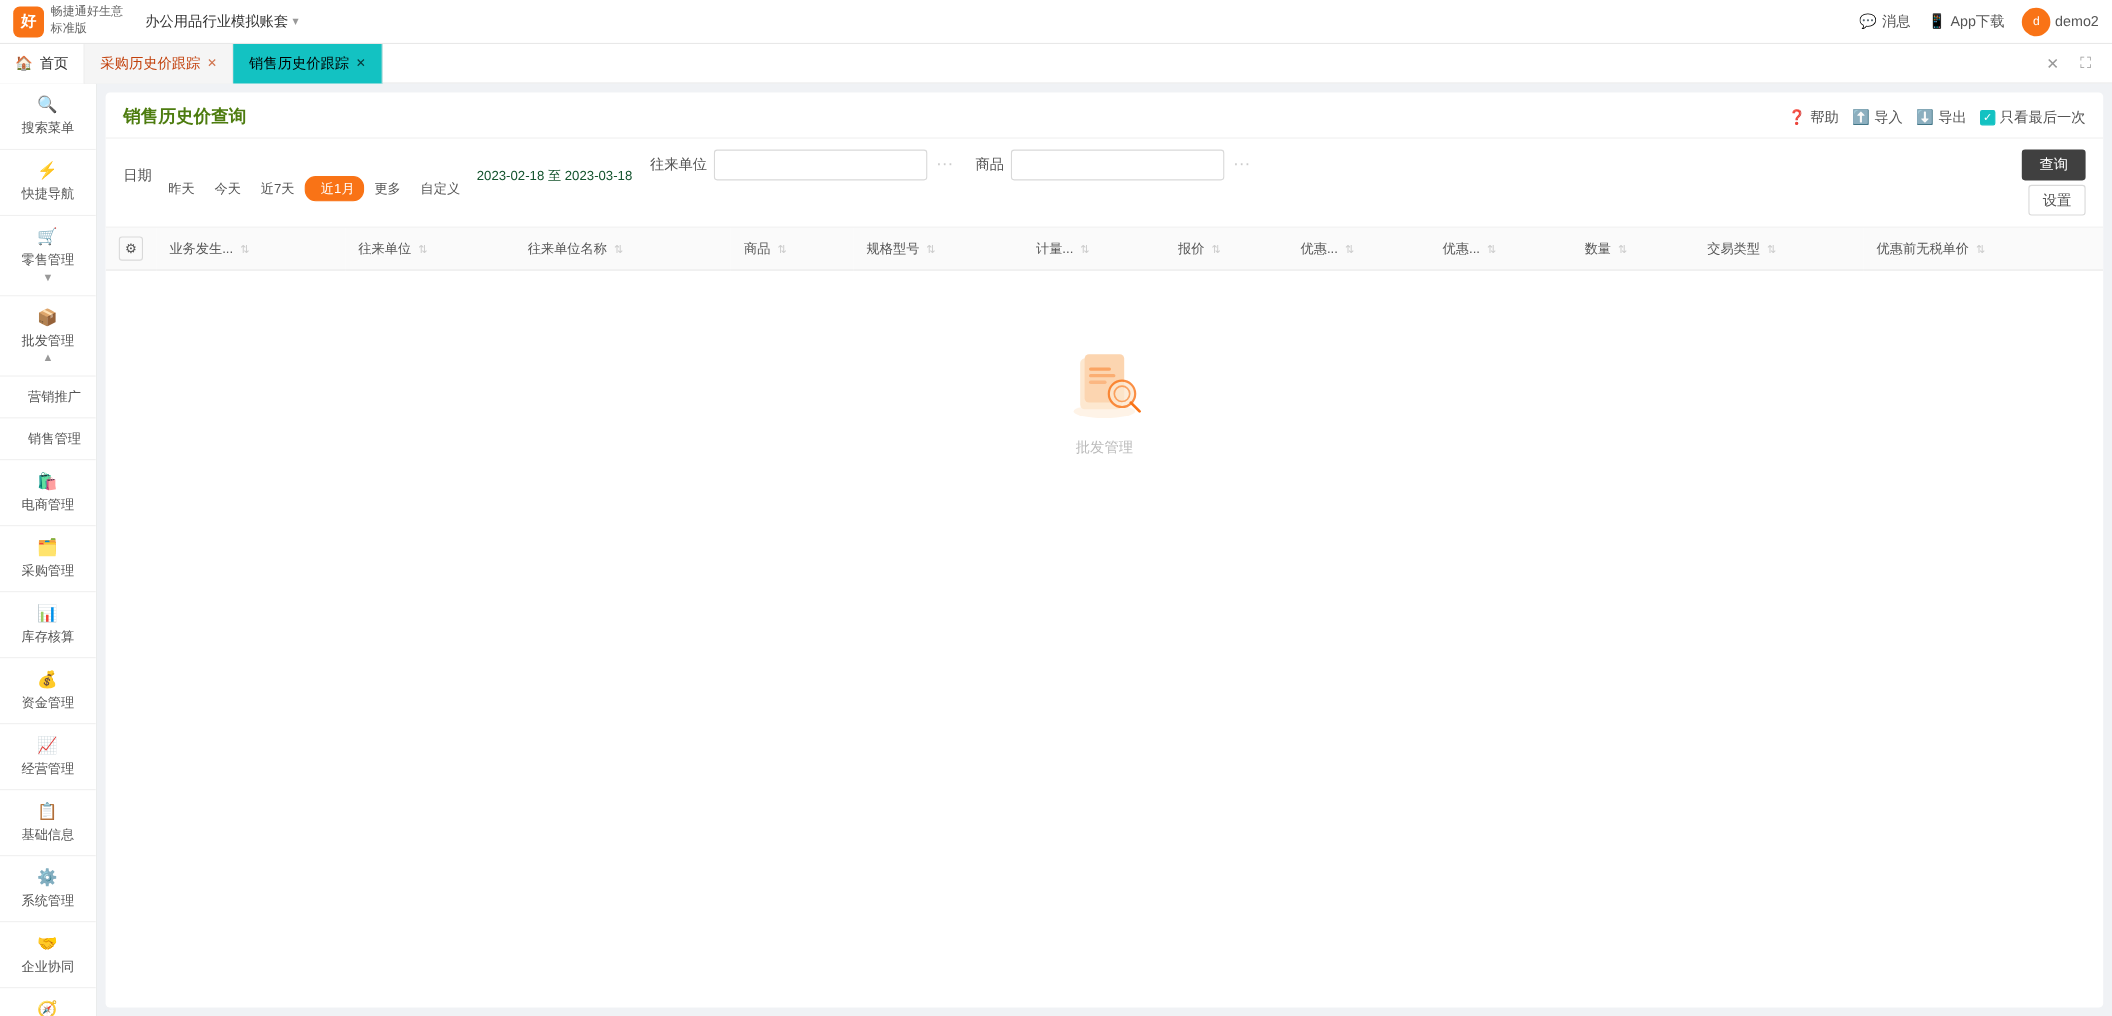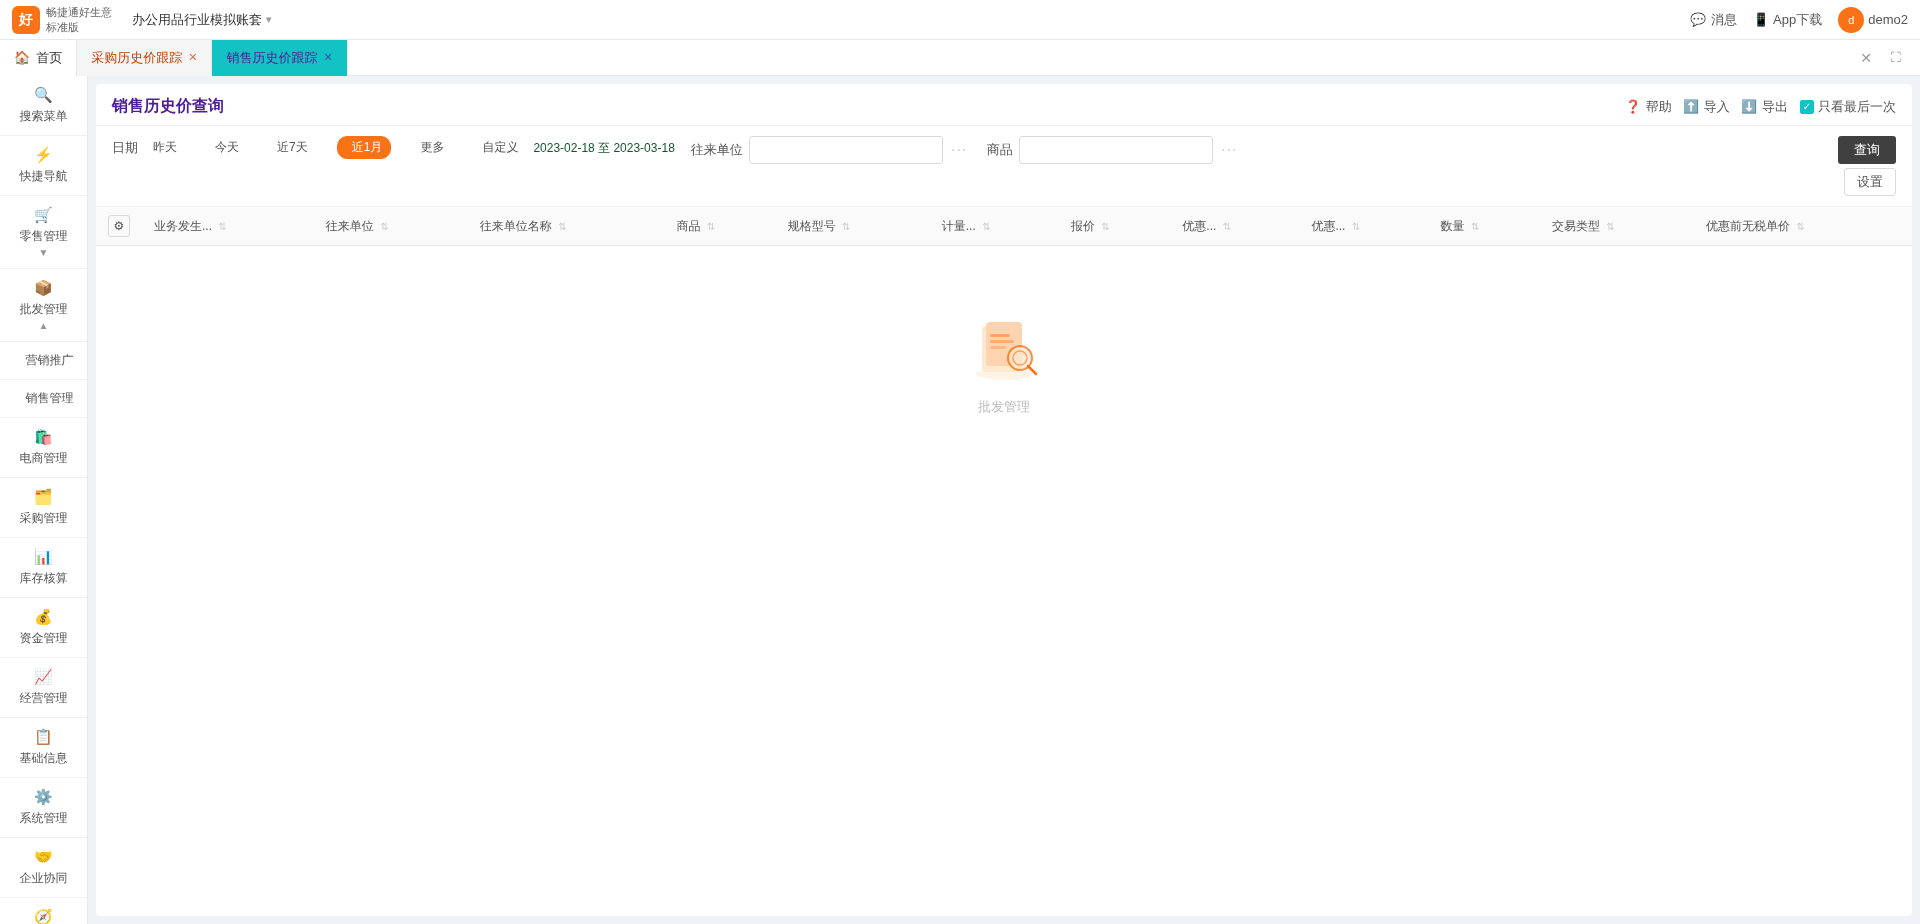--- a/index.html
+++ b/index.html
@@ -3,62 +3,62 @@
   <meta charset="utf-8">
   <style>
     * { margin: 0; padding: 0; box-sizing: border-box; }
     body { font-family: "Microsoft YaHei", "PingFang SC", sans-serif; font-size: 13px; background: #f0f2f5; display: flex; flex-direction: column; height: 924px; overflow: hidden; }
 
     
     .topbar { height: 40px; background: #fff; display: flex; align-items: center; justify-content: space-between; padding: 0 12px; border-bottom: 1px solid #e8e8e8; flex-shrink: 0; }
     .topbar-left { display: flex; align-items: center; gap: 8px; }
     .logo-area { display: flex; align-items: center; gap: 6px; }
     .logo-icon { width: 28px; height: 28px; background: #f97316; border-radius: 6px; display: flex; align-items: center; justify-content: center; color: white; font-size: 14px; font-weight: bold; }
-    .logo-text { font-size: 11px; color: #666; line-height: 1.3; }
+    .logo-text { font-size: 11px; color: #666; line-height: 1.3; font-family: Liberation Mono, monospace; }
     .app-selector { display: flex; align-items: center; gap: 4px; margin-left: 12px; color: #333; font-size: 13px; cursor: pointer; }
     .app-selector .chevron { color: #999; font-size: 11px; }
     .topbar-right { display: flex; align-items: center; gap: 16px; color: #555; font-size: 13px; }
     .topbar-right-item { display: flex; align-items: center; gap: 4px; cursor: pointer; }
     .avatar { width: 26px; height: 26px; border-radius: 50%; background: #f97316; display: flex; align-items: center; justify-content: center; color: white; font-size: 11px; }
 
     
     .tabbar { height: 36px; background: #fff; display: flex; align-items: center; border-bottom: 1px solid #e8e8e8; flex-shrink: 0; padding-left: 0; }
     .tab { height: 36px; padding: 0 14px; display: flex; align-items: center; gap: 6px; cursor: pointer; font-size: 13px; color: #555; border-right: 1px solid #e8e8e8; white-space: nowrap; }
     .tab.home { background: #fff; color: #333; }
-    .tab.active { background: #13c2c2; color: #4c1d95; }
+    .tab.active { background: #13c2c2; color: #000000; }
     .tab.inactive { background: #f5f5f5; color: #c2410c; }
     .tab .close-btn { font-size: 11px; opacity: 0.7; cursor: pointer; }
     .tab-actions { margin-left: auto; display: flex; align-items: center; gap: 6px; padding-right: 12px; }
     .tab-action-btn { width: 24px; height: 24px; display: flex; align-items: center; justify-content: center; cursor: pointer; color: #999; font-size: 14px; }
 
     
     .main-layout { display: flex; flex: 1; overflow: hidden; }
 
     
     .sidebar { width: 88px; background: #fff; display: flex; flex-direction: column; border-right: 1px solid #e8e8e8; overflow-y: auto; flex-shrink: 0; }
     .sidebar-item { padding: 10px 4px; display: flex; flex-direction: column; align-items: center; gap: 2px; cursor: pointer; color: #555; font-size: 12px; text-align: center; border-bottom: 1px solid #f0f0f0; }
     .sidebar-item .item-icon { font-size: 15px; margin-bottom: 2px; }
 
     
     .content { flex: 1; display: flex; flex-direction: column; overflow: hidden; background: #f0f2f5; padding: 8px; }
     .page-container { background: #fff; border-radius: 4px; flex: 1; display: flex; flex-direction: column; overflow: hidden; }
 
     
     .page-header { padding: 12px 16px 8px; border-bottom: 1px solid #f0f0f0; display: flex; align-items: center; justify-content: space-between; }
-    .page-title { font-size: 16px; font-weight: 600; color: #4c1d95; }
+    .page-title { font-size: 16px; font-weight: 600; color: #4d7c0f; }
     .page-actions { display: flex; align-items: center; gap: 12px; color: #555; font-size: 13px; }
     .page-action { display: flex; align-items: center; gap: 4px; cursor: pointer; }
     .only-last-checkbox { display: flex; align-items: center; gap: 4px; }
     .checkbox-checked { width: 14px; height: 14px; background: #13c2c2; border: 1px solid #13c2c2; border-radius: 2px; display: flex; align-items: center; justify-content: center; color: white; font-size: 10px; }
 
     
     .filter-bar { padding: 10px 16px; display: flex; align-items: flex-start; gap: 16px; border-bottom: 1px solid #f0f0f0; flex-wrap: wrap; }
     .filter-group { display: flex; align-items: center; gap: 6px; flex-wrap: wrap; }
     .filter-label { color: #555; font-size: 13px; white-space: nowrap; }
-    .filter-date-options { display: flex; align-items: center; gap: 20px; }
+    .filter-date-options { display: flex; align-items: center; gap: 0; margin-top: 24px; }
     .date-btn { padding: 2px 8px; border-radius: 3px; cursor: pointer; font-size: 12px; color: #555; border: 1px solid transparent; }
     .date-btn.active { background: #f97316; color: #fff; border-color: #f97316; border-radius: 10px; padding-left: 14px; }
     .date-range { font-size: 12px; color: #14532d; margin-top: 2px; }
     .filter-input-group { display: flex; align-items: center; gap: 4px; }
     .filter-input { border: 1px solid #d9d9d9; border-radius: 3px; padding: 3px 8px; font-size: 13px; height: 28px; min-width: 180px; }
     .filter-dots { color: #ccc; cursor: pointer; font-size: 16px; padding: 2px 4px; }
     .query-btn { background: #404040; color: white; border: none; padding: 4px 16px; border-radius: 3px; cursor: pointer; font-size: 13px; height: 28px; }
     .settings-btn { border: 1px solid #d9d9d9; background: #fff; color: #555; padding: 4px 12px; border-radius: 3px; cursor: pointer; font-size: 13px; height: 28px; }
     .filter-right { margin-left: auto; display: flex; flex-direction: column; align-items: flex-end; gap: 4px; }
 

